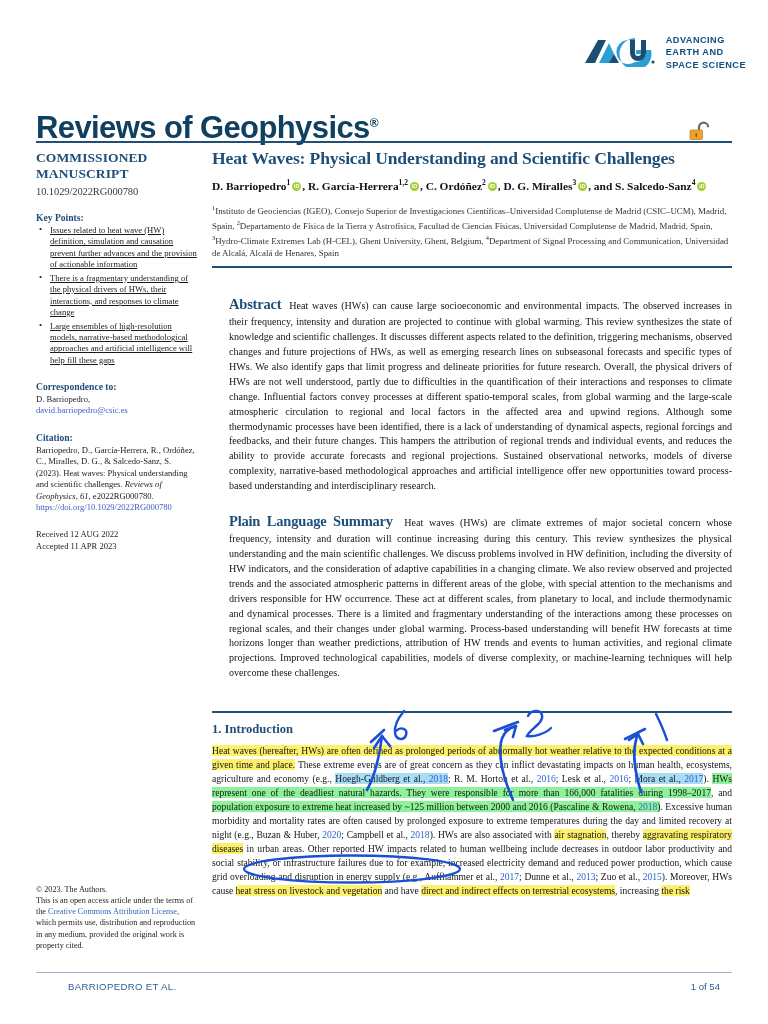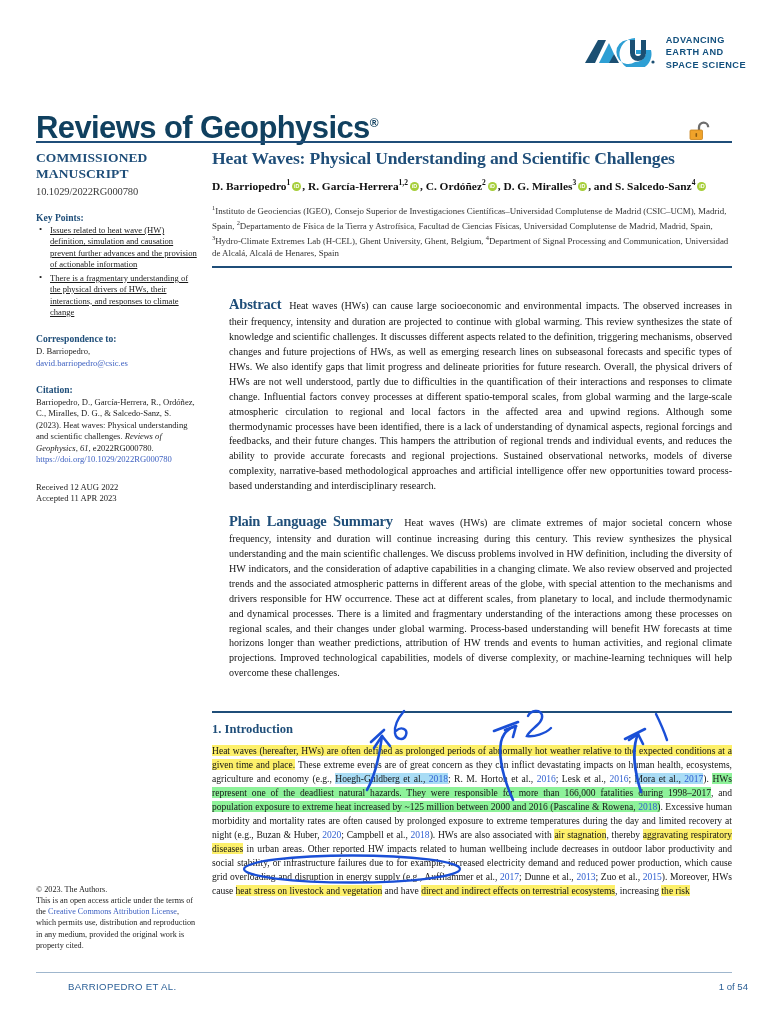--- a/index.html
+++ b/index.html
@@ -85,21 +85,21 @@
   .cit  { color:#2f5fd0; }
 
   
   .annots { position:absolute; left:0; top:0; width:768px; height:1024px;
             pointer-events:none; }
 
   
   .foot-left { position:absolute; left:36px; top:981px;
                font-family:"Liberation Sans", sans-serif; font-size:9.6px;
                letter-spacing:.35px; color:#2b5f96;padding-left:32px; }
-  .foot-right { position:absolute; right:20px; top:981px;
+  .foot-right { position:absolute; right:48px; top:981px;
                 font-family:"Liberation Sans", sans-serif; font-size:9.6px;
                 color:#2b5f96; }
 </style>
 </head>
 <body>
 
 <div class="page">
 
   <div class="masthead">
 
@@ -127,20 +127,21 @@
   <div class="rule-top"></div>
 
   <div class="leftcol">
     <div class="ms-type">COMMISSIONED MANUSCRIPT</div>
     <div class="doi">10.1029/2022RG000780</div>
 
     <div class="lc-head">Key Points:</div>
     <ul class="keypoints">
       <li>Issues related to heat wave (HW) definition, simulation and causation prevent further advances and the provision of actionable information</li>
       <li>There is a fragmentary understanding of the physical drivers of HWs, their interactions, and responses to climate change</li>
+      <li>Large ensembles of high-resolution models, narrative-based methodological approaches and artificial intelligence will help fill these gaps</li>
     </ul>
 
     <div class="lc-gap"></div>
     <div class="lc-head">Correspondence to:</div>
     <div class="lc-block">D. Barriopedro,</div>
     <div class="lc-block lnk">david.barriopedro@csic.es</div>
 
     <div class="lc-gap"></div>
     <div class="lc-head">Citation:</div>
     <div class="lc-block">

